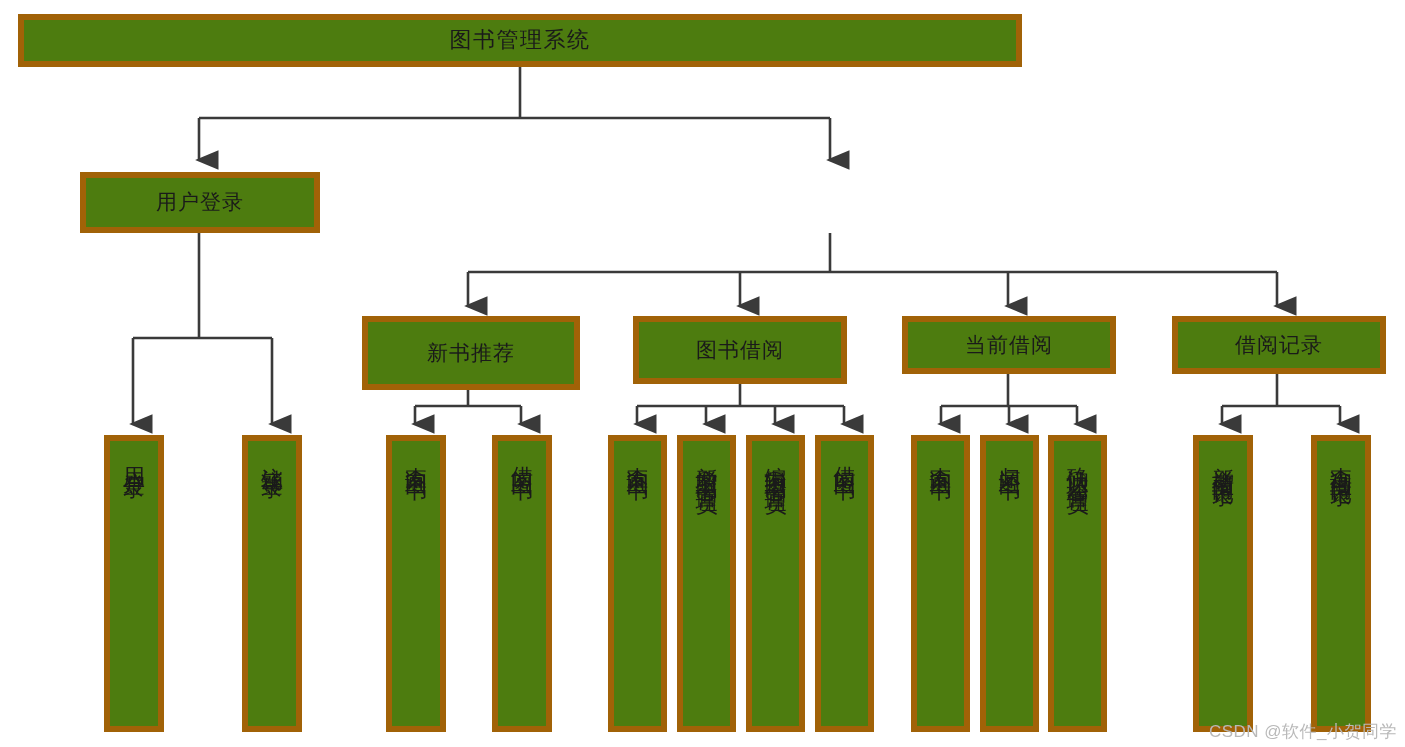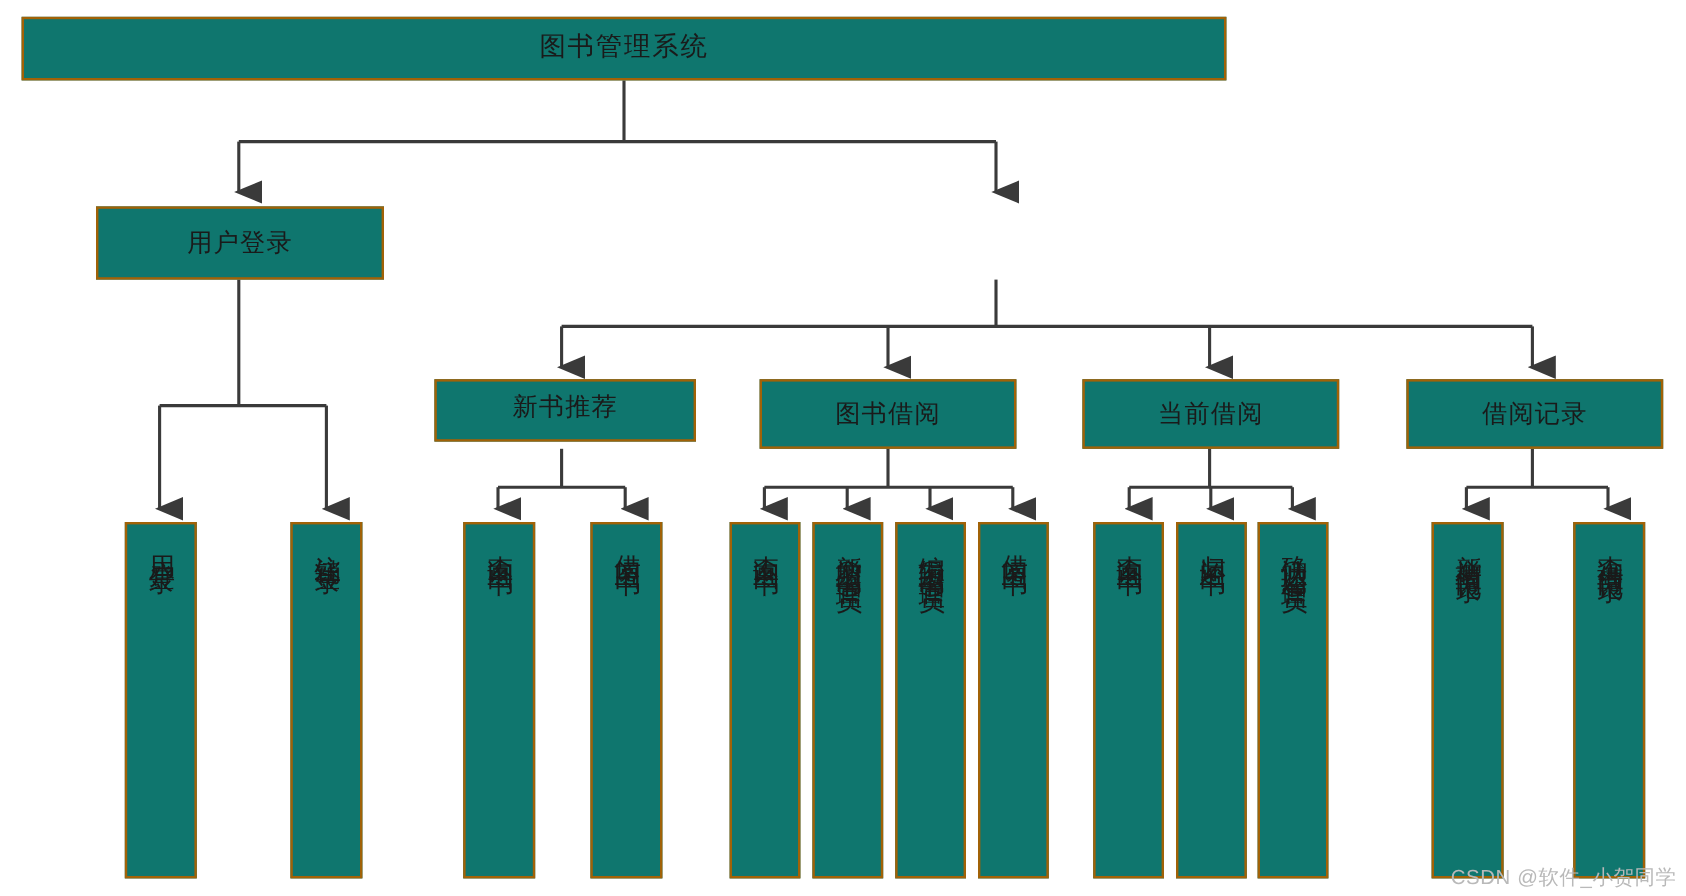--- a/index.html
+++ b/index.html
@@ -24,22 +24,22 @@
     position: absolute;
     left: 0;
     top: 0;
     width: 1405px;
     height: 747px;
     pointer-events: none;
   }
   .node {
     position: absolute;
     box-sizing: border-box;
-    border: 2px solid #a16207;
-    background: #0f766e;
+    border: 6px solid #a16207;
+    background: #4d7c0f;
     display: flex;
     align-items: center;
     justify-content: center;
     color: #1a1a1a;
   }
   .node-label {
     display: block;
     text-align: center;
     line-height: 1.28;
     white-space: pre;
@@ -137,24 +137,24 @@
   </svg>
 
   <div class="node horiz root" style="left:18px; top:14px; width:1004px; height:53px;">
     <span class="node-label">图书管理系统</span>
   </div>
 
   <div class="node horiz" style="left:80px; top:172px; width:240px; height:61px;">
     <span class="node-label">用户登录</span>
   </div>
 
-  <div class="node horiz" style="left:362px; top:316px; width:218px; height:52px;font-family:Liberation Mono, monospace;">
+  <div class="node horiz" style="left:362px; top:316px; width:218px; height:74px;">
     <span class="node-label">新书推荐</span>
   </div>
-  <div class="node horiz" style="left:633px; top:316px; width:214px; height:58px;">
+  <div class="node horiz" style="left:633px; top:316px; width:214px; height:68px;">
     <span class="node-label">图书借阅</span>
   </div>
   <div class="node horiz" style="left:902px; top:316px; width:214px; height:58px;">
     <span class="node-label">当前借阅</span>
   </div>
   <div class="node horiz" style="left:1172px; top:316px; width:214px; height:58px;">
     <span class="node-label">借阅记录</span>
   </div>
 
   <div class="node leaf" style="left:104px; top:435px; width:60px; height:297px;">

